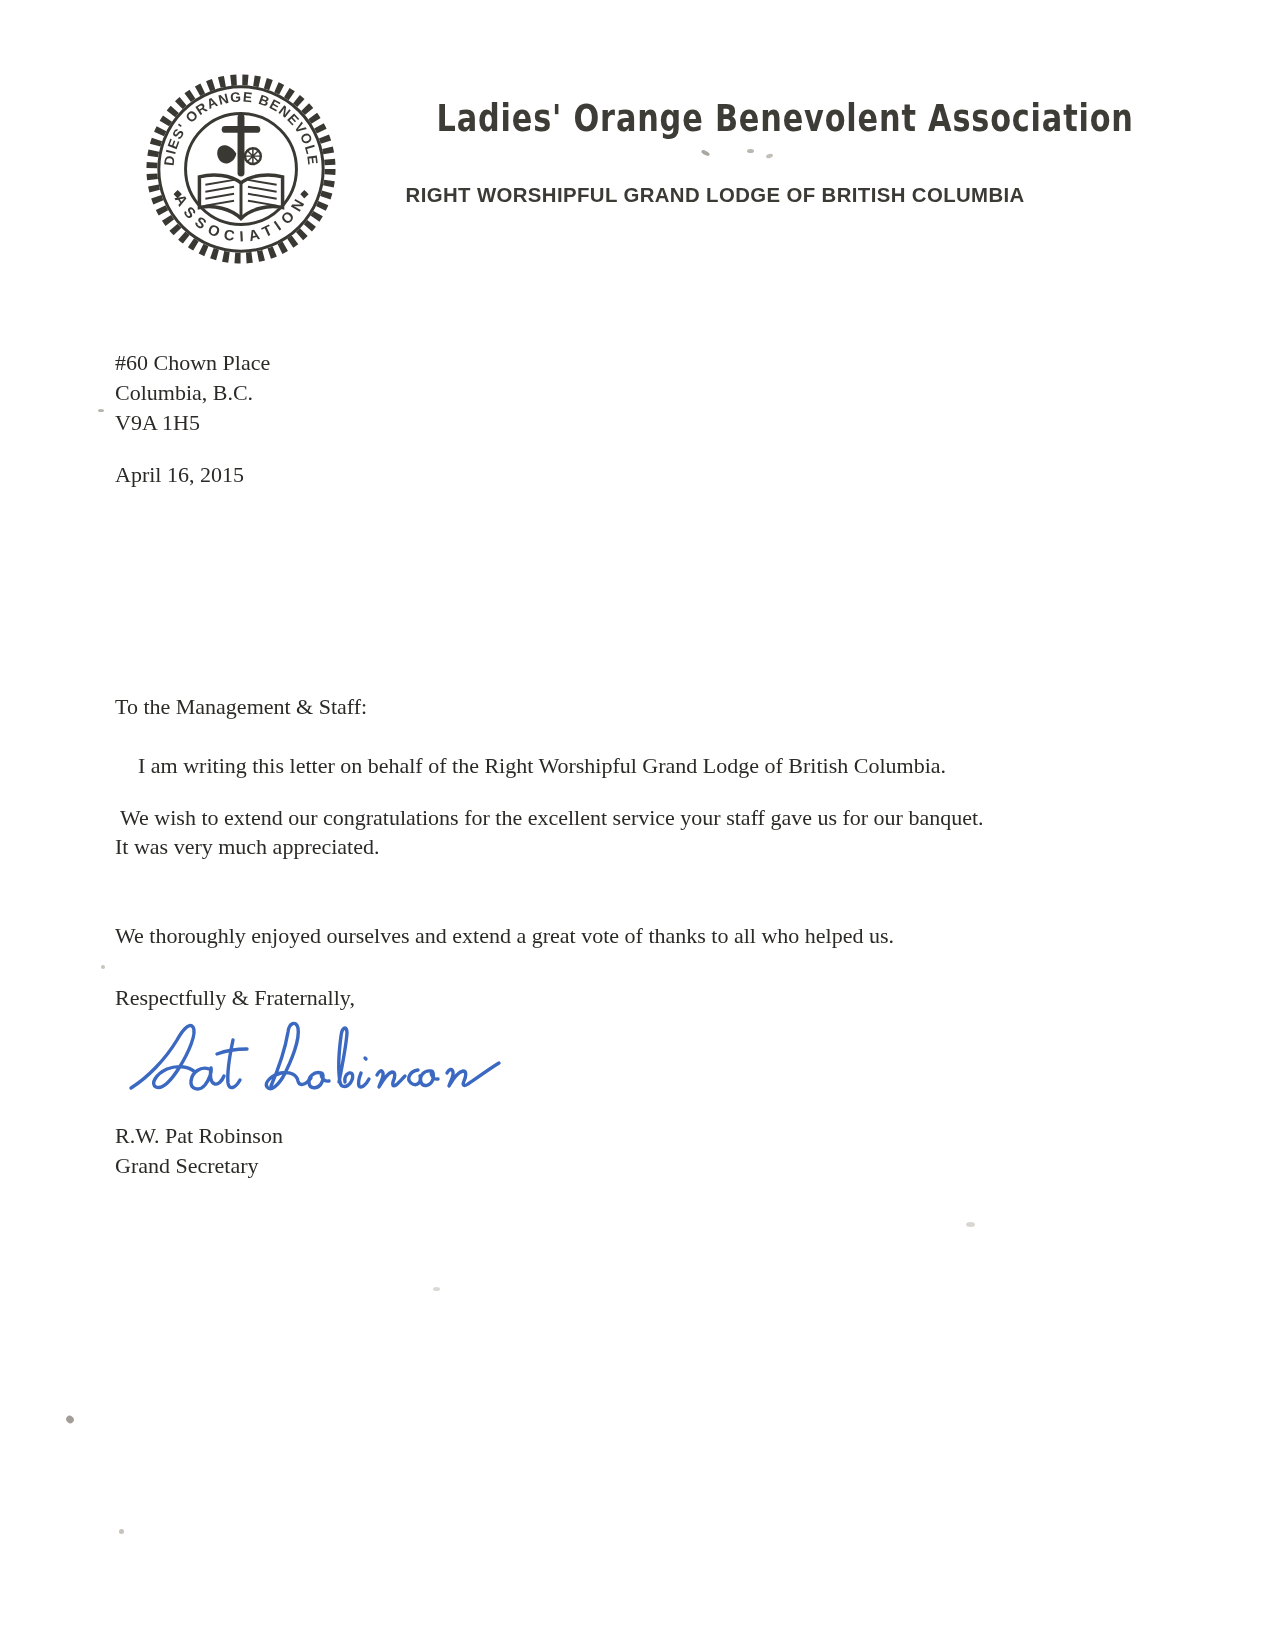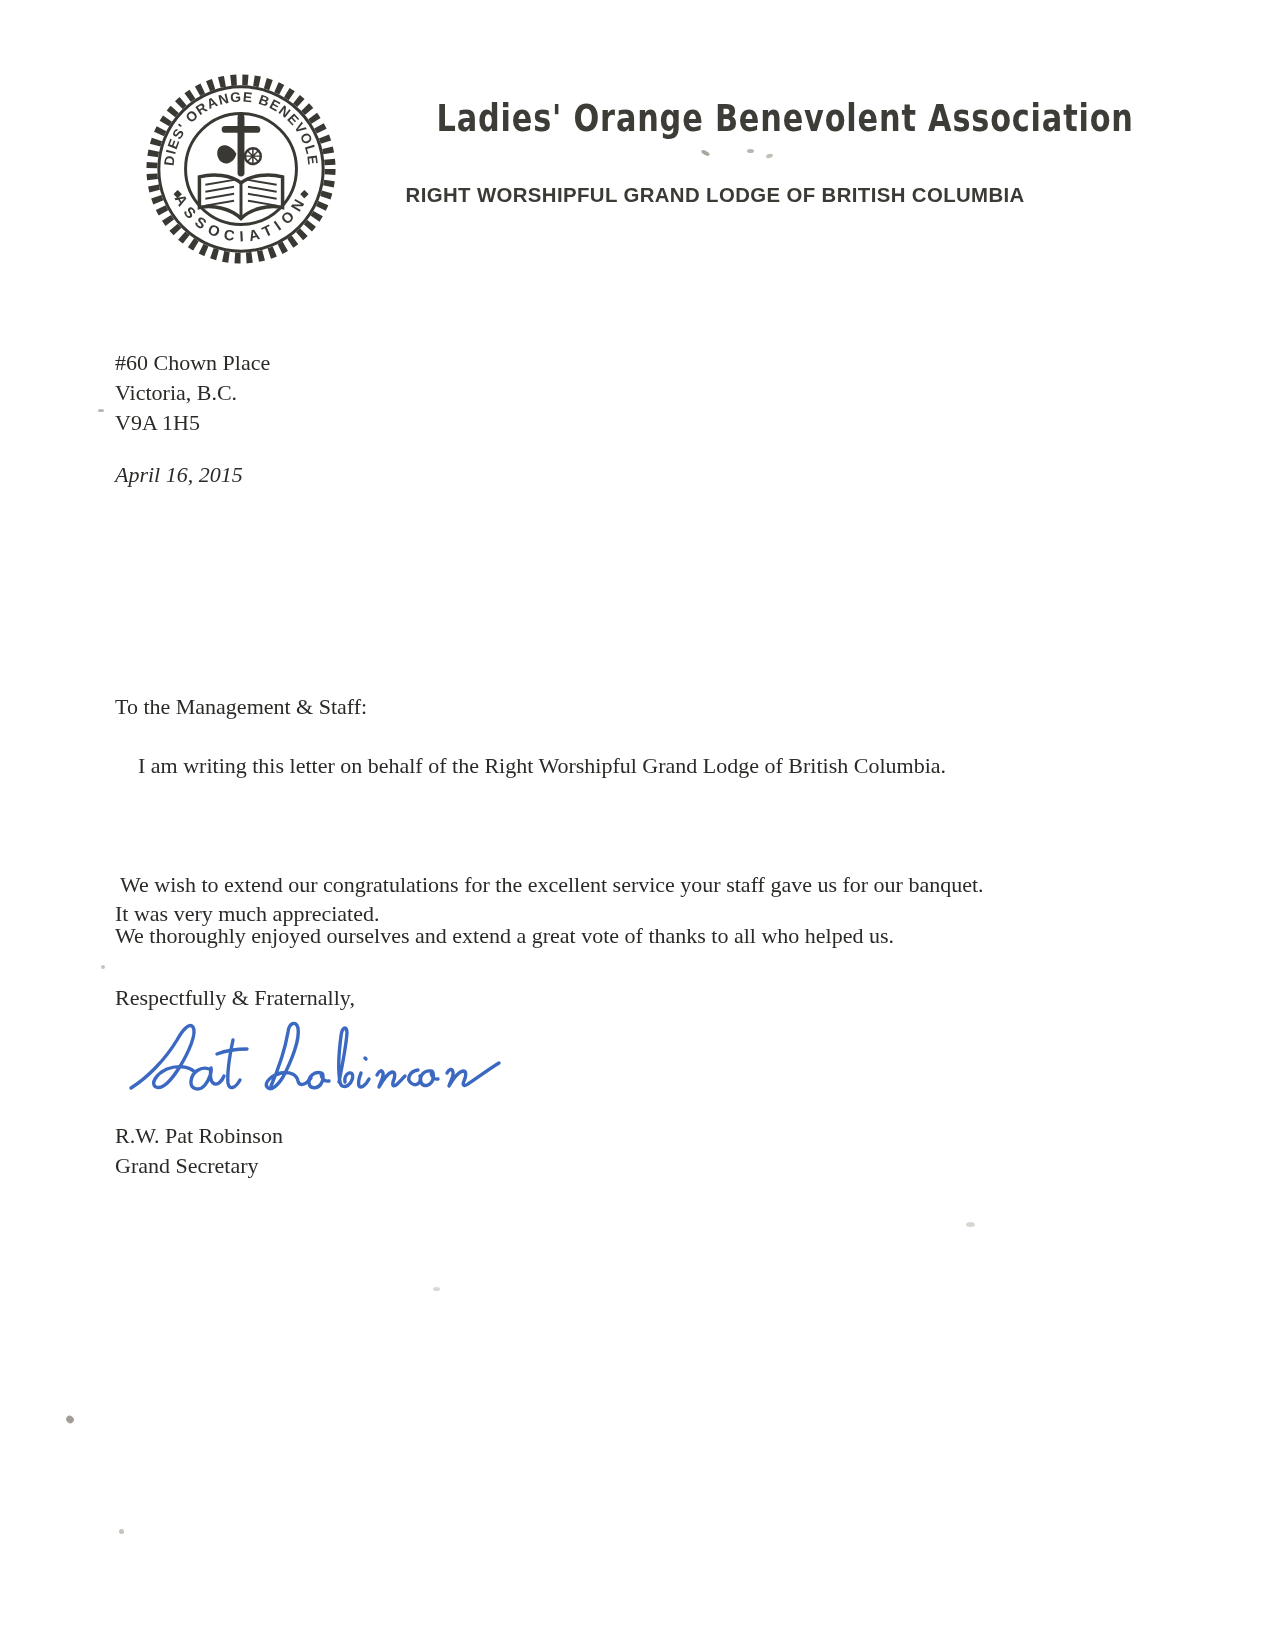--- a/index.html
+++ b/index.html
@@ -21,25 +21,25 @@
   .subtitle-line > span {
     display:inline-block; transform:scaleX(0.97); transform-origin:center;
     font-family:"Liberation Sans", sans-serif; font-weight:700; font-size:21px;
     letter-spacing:0.4px; color:#3b3a35;
   }
   
   .block { position:absolute; left:115px; font-size:22px; }
   .line  { white-space:pre; line-height:30px; }
   .para .line { line-height:29px; }
   #sender    { top:348px; }
-  #date      { top:460px;font-style:italic; }
+  #date      { top:460px; }
   #recipient { top:516px; }
   #salutation{ top:692px; }
   #para1     { top:751px;margin-left:23px; }
-  #para2     { top:870px; }
+  #para2     { top:803px; }
   #para3     { top:921px; }
   #closing   { top:983px; }
   #signature { position:absolute; left:125px; top:1012px; width:380px; height:100px; }
   #signer    { top:1121px; }
   
   .speck { position:absolute; border-radius:50%; }
 </style>
 </head>
 <body>
 
@@ -87,21 +87,21 @@
     <div class="title-line">
       <span>Ladies' Orange Benevolent Association</span>
     </div>
     <div class="subtitle-line">
       <span>RIGHT WORSHIPFUL GRAND LODGE OF BRITISH COLUMBIA</span>
     </div>
   </div>
 
   <div class="block" id="sender">
     <div class="line">#60 Chown Place</div>
-    <div class="line">Victoria, B.C.</div>
+    <div class="line">Columbia, B.C.</div>
     <div class="line">V9A 1H5</div>
   </div>
 
   <div class="block" id="date">
     <div class="line">April 16, 2015</div>
   </div>
 
 
   <div class="block" id="salutation">
     <div class="line">To the Management &amp; Staff:</div>

